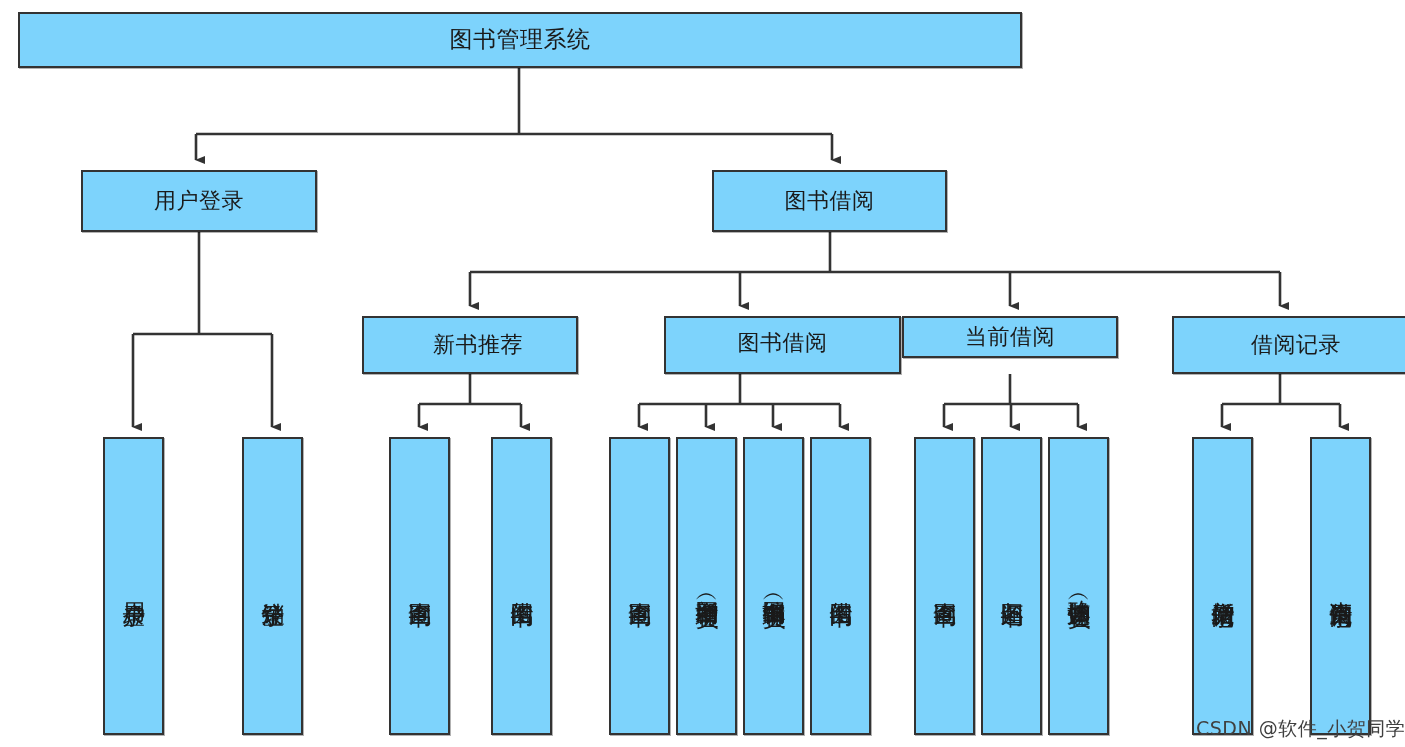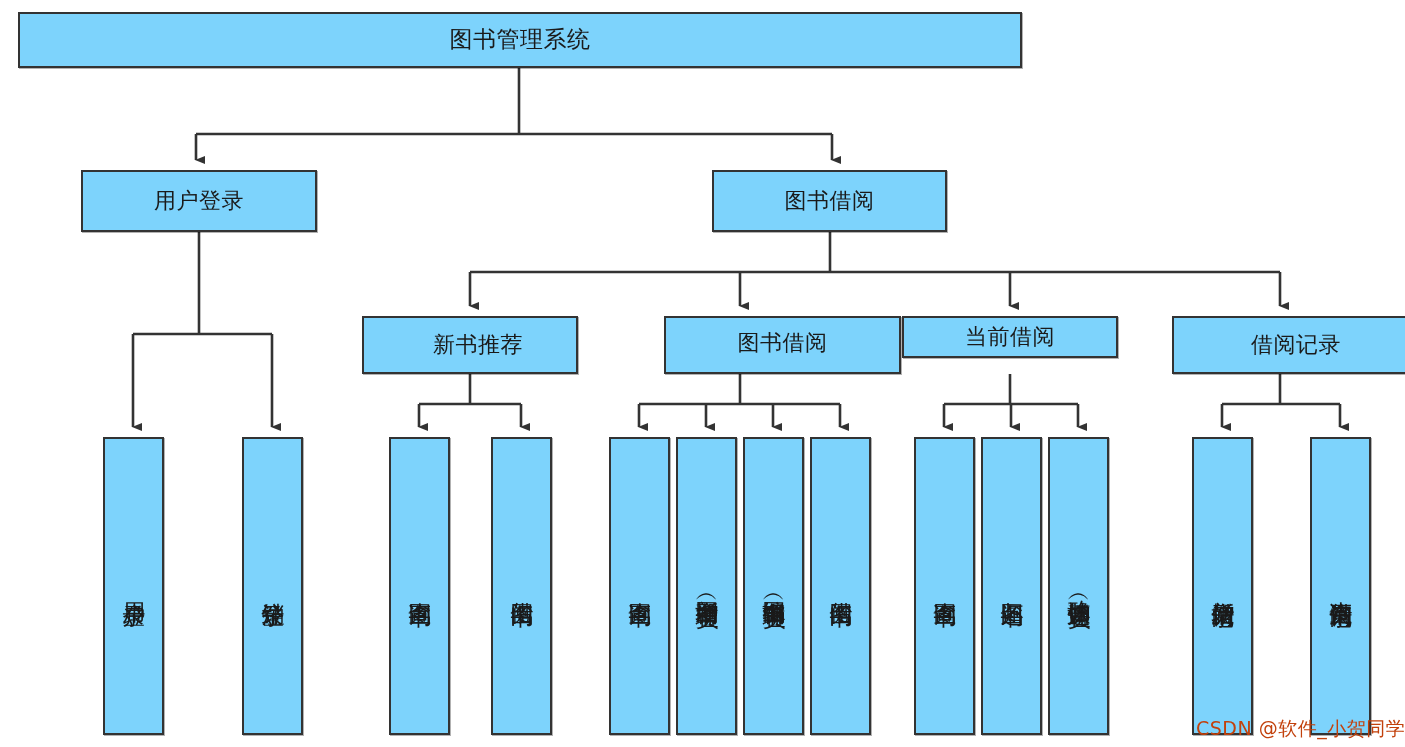--- a/index.html
+++ b/index.html
@@ -51,21 +51,21 @@
     text-orientation: upright;
     font-size: 23px;
     line-height: 1.12;
     letter-spacing: 1px;
     padding: 4px 0;
     text-align: center;
     white-space: nowrap;
   }
   .watermark {
     position: absolute;
-    color: #c2410c;
+    color: #404040;
     font-size: 19px;
     letter-spacing: 0.5px;
     white-space: nowrap;
     user-select: none;
   }
 </style>
 </head>
 <body>
 
 <div id="diagram-root">

